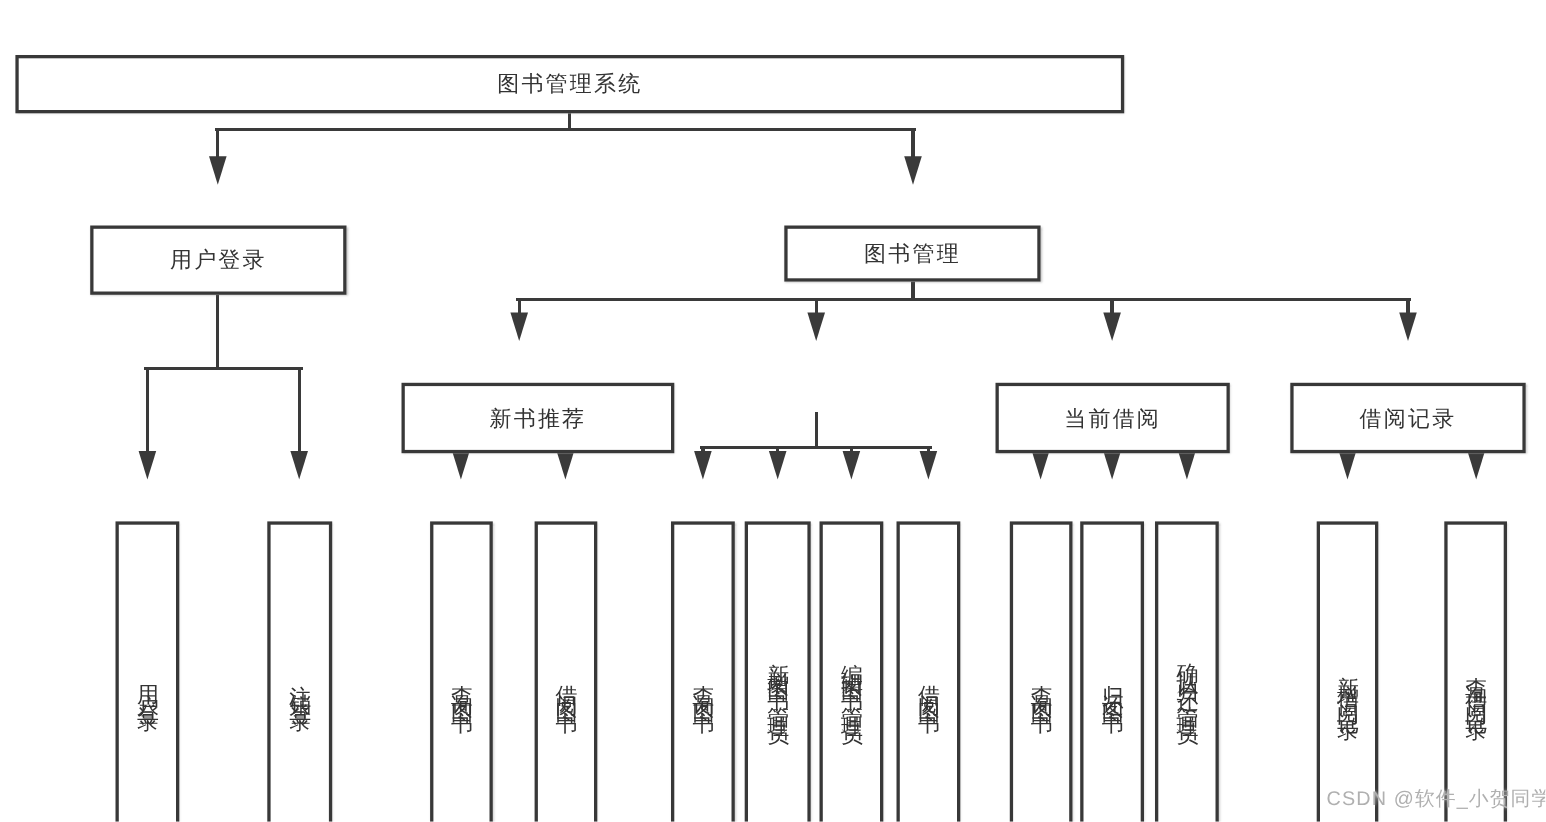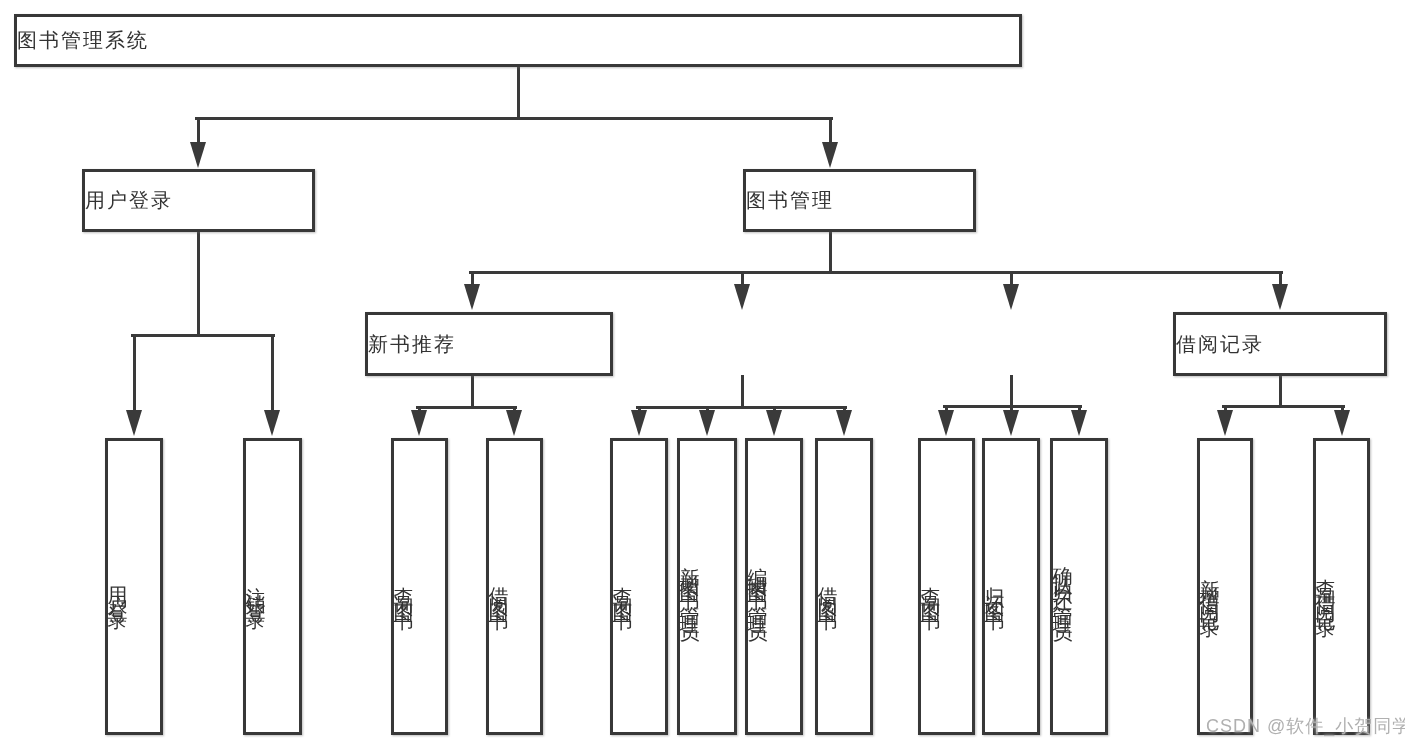--- a/index.html
+++ b/index.html
@@ -32,24 +32,25 @@
     shape-rendering: crispEdges;
   }
   #wires polygon { fill: var(--line); }
   .box {
     position: absolute;
     box-sizing: border-box;
     background: #ffffff;
     border: 3px solid var(--border);
     display: flex;
     align-items: center;
-    justify-content: flex-start;
+    justify-content: center;
     color: var(--text);
     z-index: 2;
     box-shadow: 1px 1px 2px rgba(110,110,110,0.45);
+    margin-top: 36px;
   }
   .box.h span {
     font-size: 20px;
     letter-spacing: 2px;
     white-space: nowrap;
   }
   .box.v span {
     writing-mode: vertical-rl;
     text-orientation: mixed;
     font-size: 20px;
@@ -107,26 +108,29 @@
     </g>
   </svg>
 
   <div class="box h" style="left:14px;top:14px;width:1008px;height:53px">
     <span>图书管理系统</span>
   </div>
 
   <div class="box h" style="left:82px;top:169px;width:233px;height:63px">
     <span>用户登录</span>
   </div>
-  <div class="box h" style="left:743px;top:169px;width:233px;height:63px">
+  <div class="box h" style="left:713px;top:169px;width:233px;height:51px">
     <span>图书管理</span>
   </div>
 
   <div class="box h" style="left:365px;top:312px;width:248px;height:64px">
     <span>新书推荐</span>
+  </div>
+  <div class="box h" style="left:905px;top:312px;width:213px;height:64px">
+    <span>当前借阅</span>
   </div>
   <div class="box h" style="left:1173px;top:312px;width:214px;height:64px">
     <span>借阅记录</span>
   </div>
 
   <div class="box v" style="left:105px;top:438px;width:58px;height:297px">
     <span>用户登录</span>
   </div>
   <div class="box v" style="left:243px;top:438px;width:59px;height:297px">
     <span>注销登录</span>

